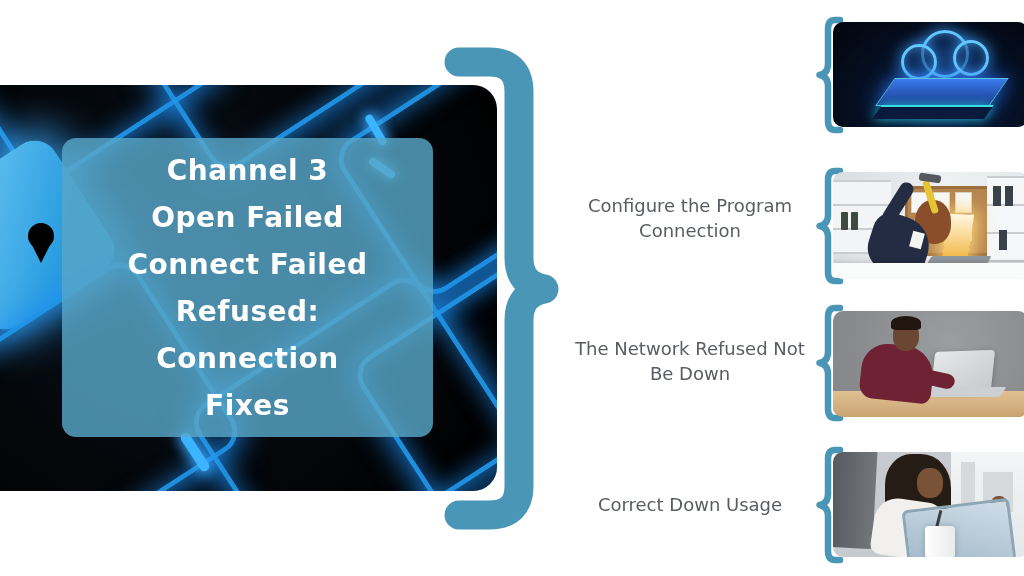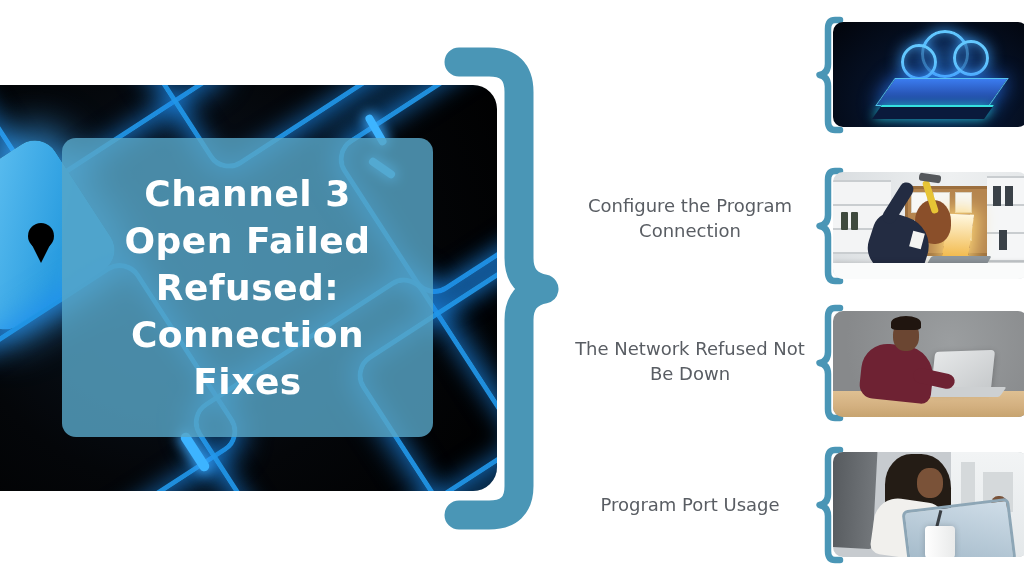--- a/index.html
+++ b/index.html
@@ -19,21 +19,21 @@
   .dash{position:absolute;background:#3db4ff;border-radius:5px;
        box-shadow:0 0 12px 3px rgba(60,170,255,.8);}
   .keyhole-circle{position:absolute;left:28px;top:138px;width:26px;height:26px;background:#000;border-radius:50%;}
   .keyhole-stem{position:absolute;left:31px;top:158px;width:0;height:0;
        border-left:10px solid transparent;border-right:10px solid transparent;border-top:20px solid #000;}
 
   
   .title-panel{position:absolute;left:62px;top:53px;width:371px;height:299px;border-radius:14px;
        background:rgba(88,166,199,0.82);display:flex;flex-direction:column;justify-content:center;
        align-items:center;text-align:center;}
-  .title-line{display:block;color:#ffffff;font-weight:bold;font-size:36px;line-height:47px;
+  .title-line{display:block;color:#ffffff;font-weight:bold;font-size:28px;line-height:47px;
        letter-spacing:.5px;}
 
   
   .big-brace{position:absolute;left:441px;top:44px;}
 
   
   .row-label{position:absolute;left:565px;width:250px;text-align:center;color:#595d63;
        font-size:18px;line-height:25px;font-weight:normal;}
   .small-brace{position:absolute;left:812px;}
   .thumb{position:absolute;left:833px;width:195px;border-radius:10px;overflow:hidden;}
@@ -138,20 +138,21 @@
     <div class="key" style="left:380px;top:200px;width:240px;height:180px;"></div>
     <div class="dash" style="left:190px;top:345px;width:10px;height:44px;transform:rotate(-33deg);"></div>
     <div class="dash" style="left:372px;top:28px;width:8px;height:34px;transform:rotate(-30deg);"></div>
     <div class="dash" style="left:378px;top:68px;width:8px;height:30px;transform:rotate(-55deg);"></div>
     <div class="keyhole-circle"></div>
     <div class="keyhole-stem"></div>
 
     <div class="title-panel">
       <span class="title-line">Channel 3</span>
       <span class="title-line">Open Failed</span>
+      <span class="title-line">Connect Failed</span>
       <span class="title-line">Refused:</span>
       <span class="title-line">Connection</span>
       <span class="title-line">Fixes</span>
     </div>
   </div>
 
   <svg class="big-brace" width="120" height="490" viewBox="0 0 120 490">
     <path d="M18,18 L48,18 Q78,18 78,48 L78,214 Q78,240 103,245 Q78,250 78,276 L78,442 Q78,471 48,471 L18,471" fill="none" stroke="#4A96B6" stroke-width="29" stroke-linecap="round" stroke-linejoin="round"></path>
   </svg>
 
@@ -210,21 +211,21 @@
     <div class="desk"></div>
     <div class="screen"></div>
     <div class="base"></div>
     <div class="torso"></div>
     <div class="arm"></div>
     <div class="head"></div>
     <div class="hair"></div>
   </div>
 
   <div class="row-label" style="top:492px;">
-    <span>Program Port Usage</span>
+    <span>Correct Down Usage</span>
     <span></span>
   </div>
   <svg class="small-brace" style="top:444px;" width="32" height="122" viewBox="0 0 32 122">
     <path d="M28,6 L23,6 Q16,6 16,15 L16,50 Q16,59.5 7.5,61 Q16,62.5 16,72 L16,107 Q16,116 23,116 L28,116" fill="none" stroke="#4A96B6" stroke-width="6.5" stroke-linecap="round" stroke-linejoin="round"></path>
   </svg>
   <div class="thumb t4" style="top:452px;height:105px;">
     <div class="window"></div>
     <div class="street" style="left:128px;top:10px;width:14px;height:60px;"></div>
     <div class="street" style="left:150px;top:20px;width:30px;height:40px;"></div>
     <div class="monitor"></div>

